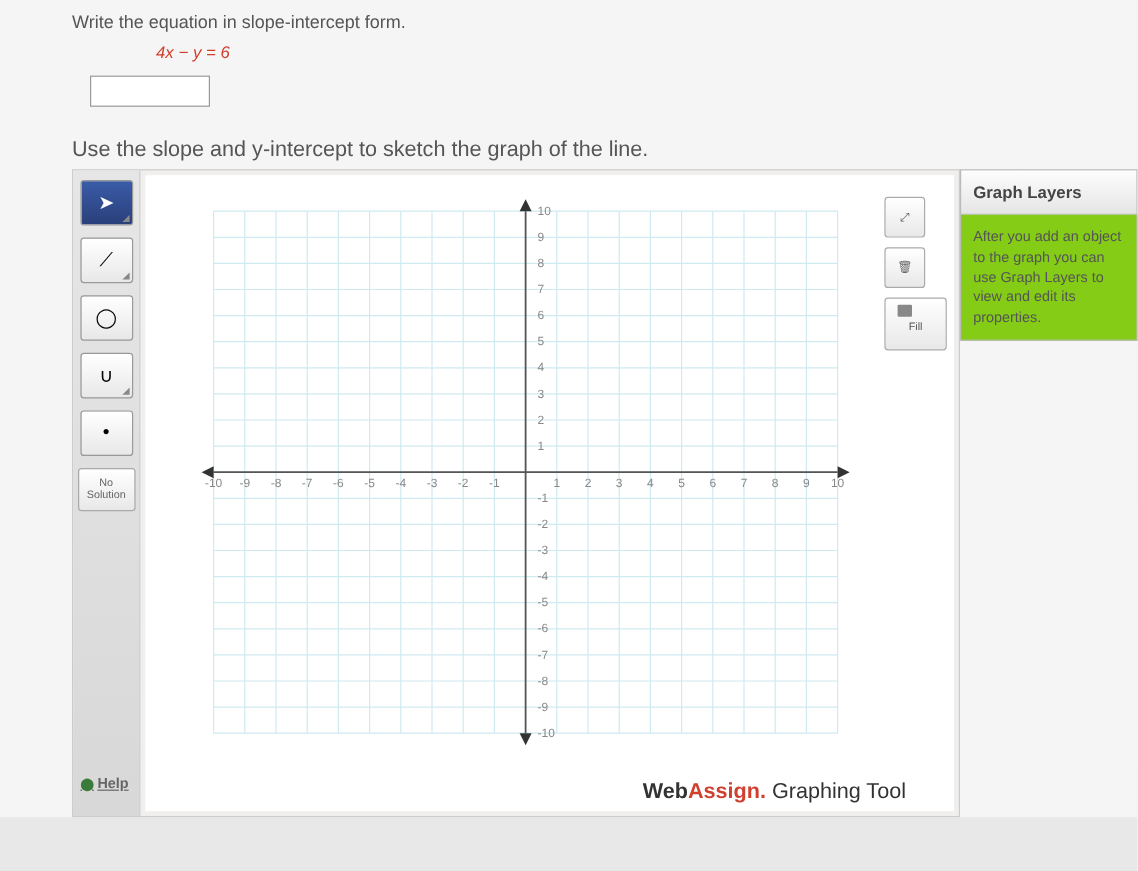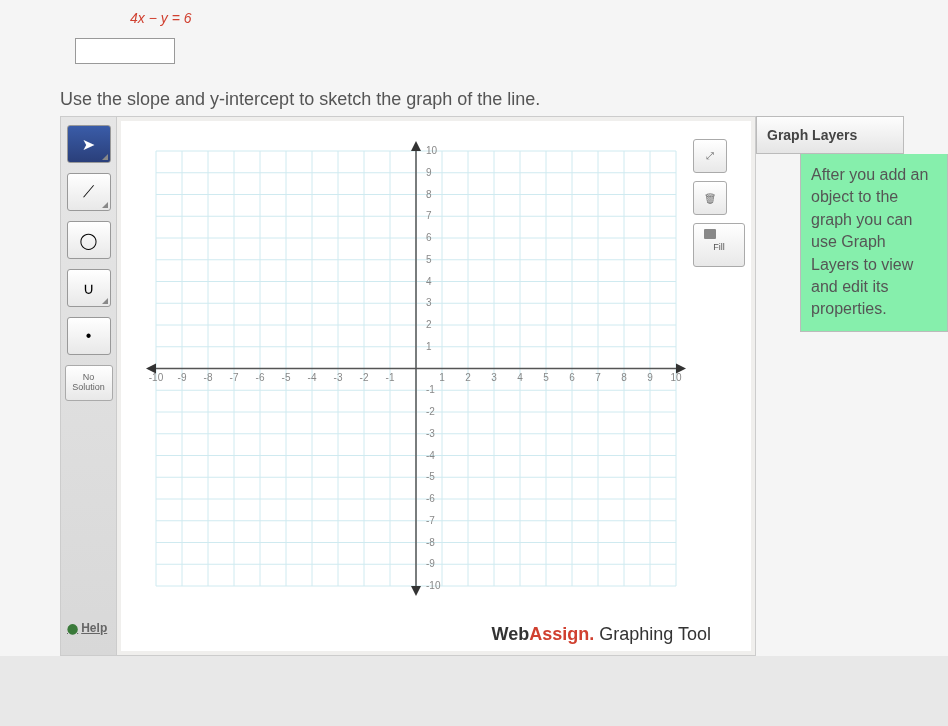--- a/index.html
+++ b/index.html
@@ -180,34 +180,34 @@
   width: 148px;
   background: linear-gradient(#fdfdfd,#e5e5e5);
   border: 1px solid #bbb;
   padding: 10px 10px;
   font-weight: bold;
   font-size: 14px;
   color: #444;
 }
 .layers-body {
   width: 148px;
-  background: #86efac;
+  background: #84cc16;
   border: 1px solid #bbb;
   border-top: none;
   padding: 10px;
-  font-size: 16px;
+  font-size: 12px;
   color: #555;
   line-height: 1.4;
-  margin-left: 44px;
 }
 </style>
 </head>
 <body>
 
 <div class="page">
+  <div class="question-text">Write the equation in slope-intercept form.</div>
   <div class="equation">4x − y = 6</div>
   <input class="answer-input" type="text" value="" style="">
   <div class="instruction">Use the slope and y-intercept to sketch the graph of the line.</div>
 
   <div class="graph-container">
     <div class="graph-panel">
       <div class="toolbar">
         <div class="tool-btn active">
             <span>➤</span>
             <span class="corner"></span>

